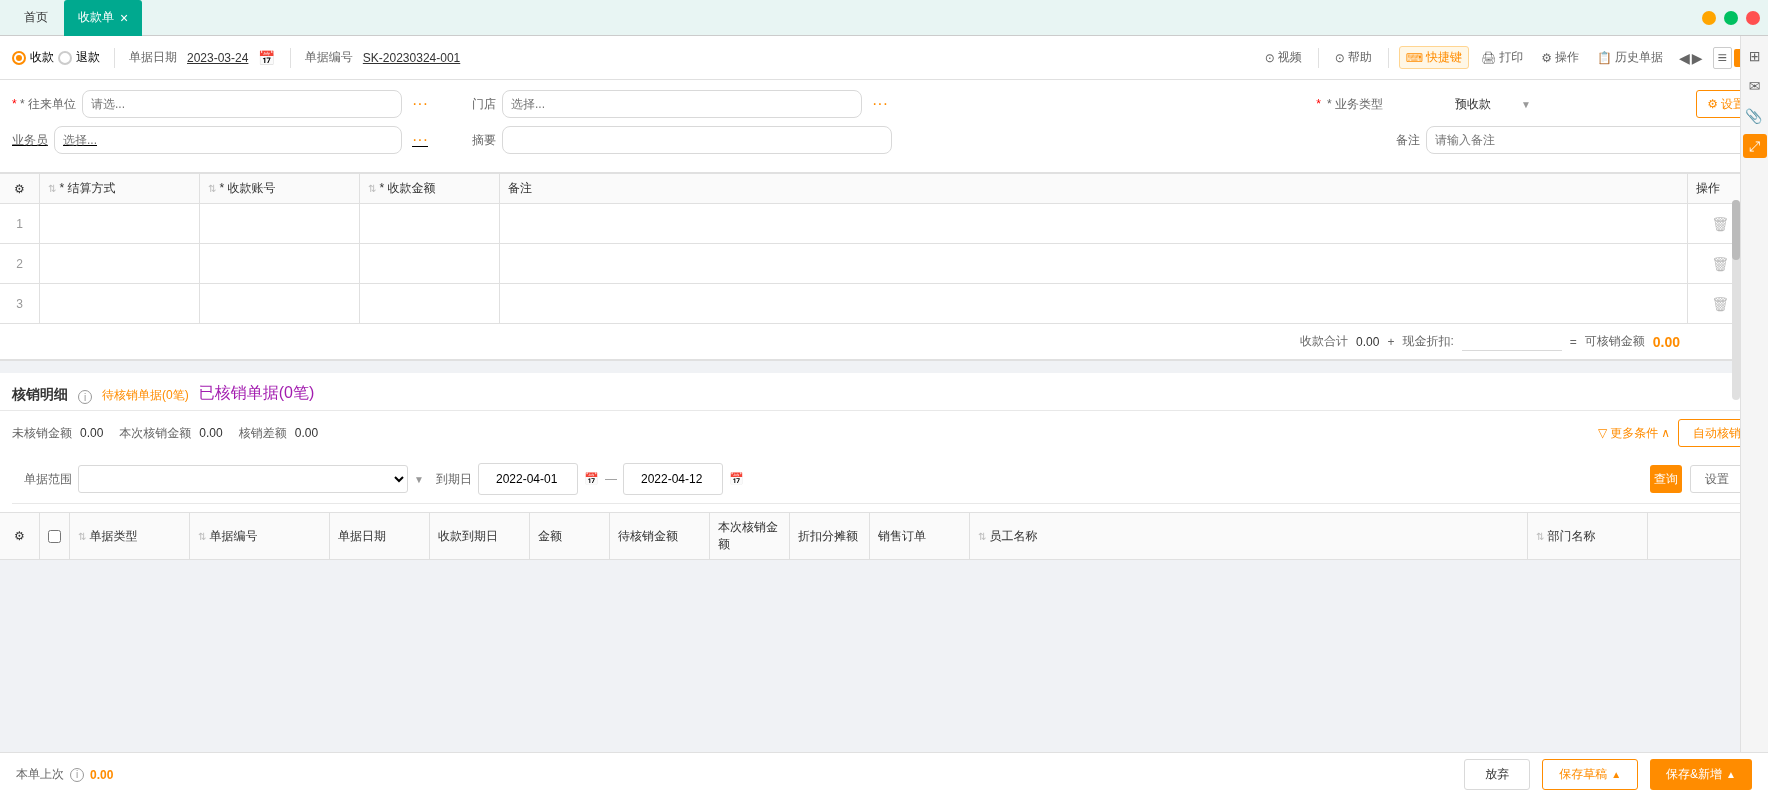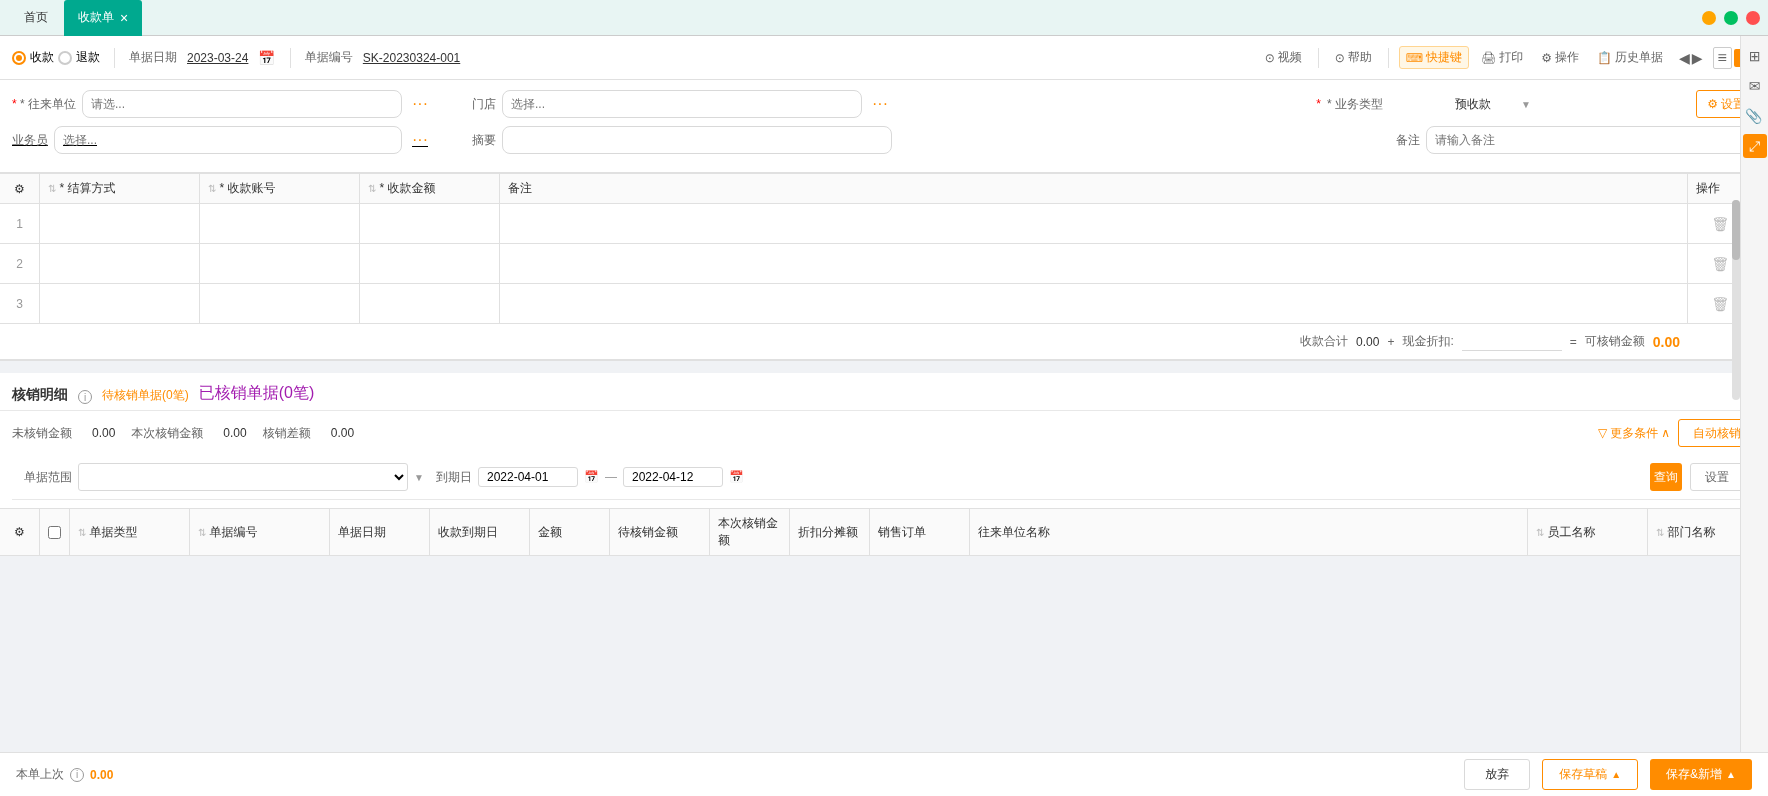--- a/index.html
+++ b/index.html
@@ -127,21 +127,21 @@
       width: 14px; height: 14px; border-radius: 50%; border: 1px solid #999;
       display: flex; align-items: center; justify-content: center;
       color: #999; font-size: 10px; cursor: pointer;
     }
     .tab-link { color: #ff8c00; cursor: pointer; font-size: 12px; }
     .tab-link-grey { color: #a21caf; cursor: pointer; font-size: 16px; }
 
     
     .verify-area { background: #fff; padding: 8px 12px; }
     .verify-row { display: flex; align-items: center; gap: 16px; margin-bottom: 8px; }
-    .verify-stat { display: flex; align-items: center; gap: 20px; }
+    .verify-stat { display: flex; align-items: center; gap: 8px; }
     .verify-stat-label { color: #666; }
     .verify-stat-value { color: #333; }
     .verify-right { margin-left: auto; display: flex; align-items: center; gap: 8px; }
     .filter-btn {
       color: #ff8c00; cursor: pointer; display: flex; align-items: center; gap: 3px;
     }
     .auto-btn {
       background: #fff; border: 1px solid #ff8c00; color: #ff8c00;
       padding: 4px 14px; border-radius: 3px; cursor: pointer; height: 28px;
     }
@@ -153,22 +153,22 @@
     }
     .filter-select-wrap {
       display: flex; align-items: center; gap: 6px; flex: 1; max-width: 400px;
     }
     .filter-select {
       border: 1px solid #d9d9d9; border-radius: 3px; padding: 4px 8px;
       height: 28px; background: #fff; outline: none; cursor: pointer; flex: 1;
     }
     .date-group { display: flex; align-items: center; gap: 6px; }
     .date-input {
-      border: 1px solid #d9d9d9; border-radius: 3px; padding: 4px 8px;
-      height: 20px; background: #fff; outline: none; width: 100px;
+      border: 1px solid #d9d9d9; border-radius: 3px; padding: 4px 17px;
+      height: 32px; background: #fff; outline: none; width: 100px;
     }
     .date-separator { color: #999; }
     .cal-icon { color: #999; cursor: pointer; }
     .query-btn {
       background: #ff8c00; color: #fff; border: none; border-radius: 3px;
       padding: 4px 4px; cursor: pointer; height: 28px; font-size: 12px;
     }
     .setting-btn {
       background: #fff; border: 1px solid #d9d9d9; color: #666; border-radius: 3px;
       padding: 4px 14px; cursor: pointer; height: 28px; font-size: 12px;
@@ -497,23 +497,20 @@
       <span>待核销金额</span>
     </div>
     <div class="th">
       <span>本次核销金额</span>
     </div>
     <div class="th">
       <span>折扣分摊额</span>
     </div>
     <div class="th">
       <span>销售订单</span>
-    </div>
-    <div class="th">
-      <span>往来单位名称</span>
     </div>
     <div class="th">
       <span class="sort-icon">⇅</span>
       <span>员工名称</span>
     </div>
     <div class="th">
       <span class="sort-icon">⇅</span>
       <span>部门名称</span>
     </div>
   </div>

